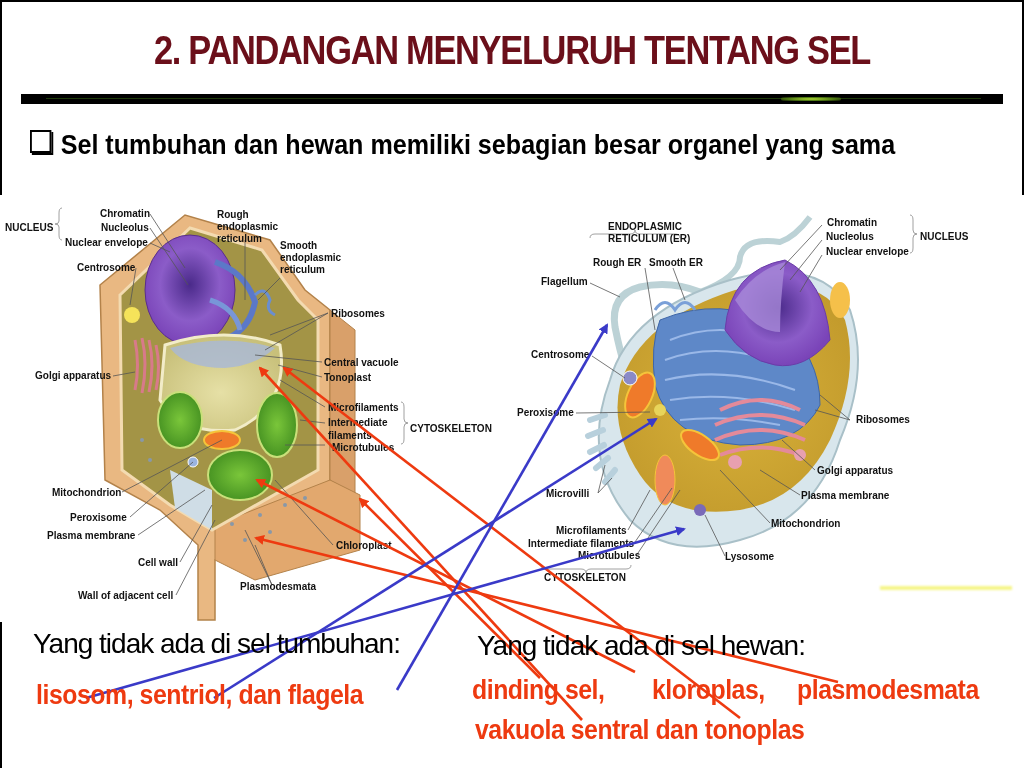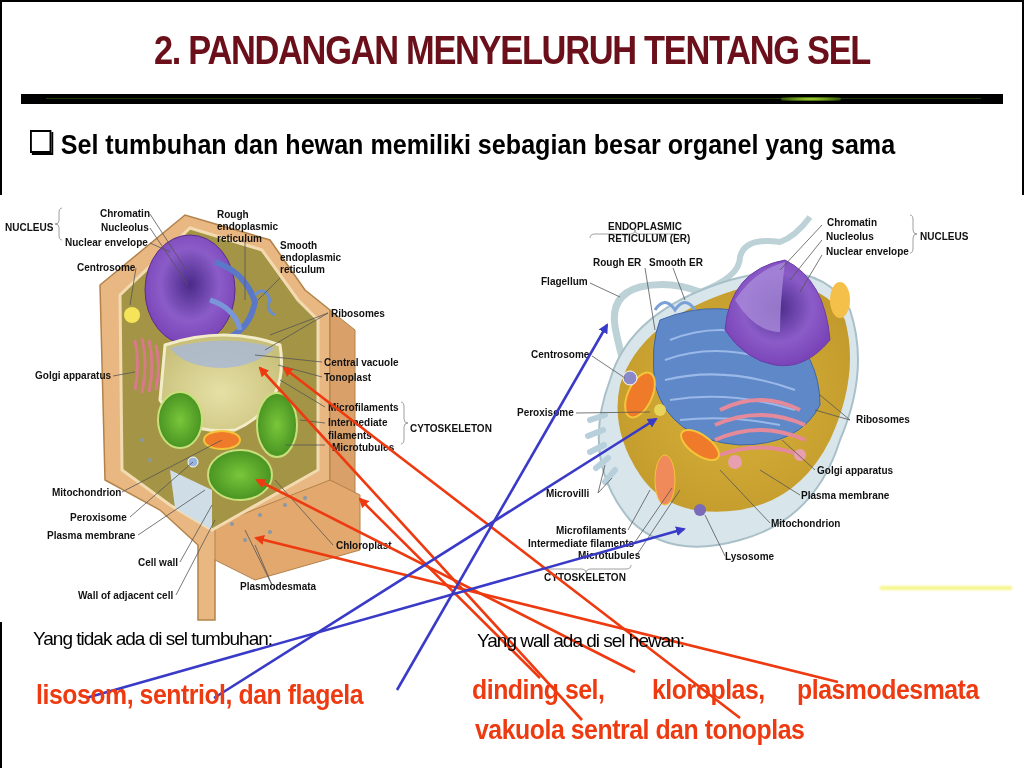--- a/index.html
+++ b/index.html
@@ -9,21 +9,21 @@
   .frame-right{position:absolute;right:0;top:0;width:2px;height:195px;background:#000;}
   .frame-top{position:absolute;left:0;top:0;width:1024px;height:2px;background:#000;}
   .title{position:absolute;left:0;top:28px;width:1024px;text-align:center;font-family:"Liberation Sans",sans-serif;font-weight:bold;font-size:40px;color:#6b0f1a;letter-spacing:-1.5px;transform:scaleX(0.86);transform-origin:center;}
   .rule{position:absolute;left:21px;top:94px;width:982px;height:10px;background:#000;}
   .rule .glow{position:absolute;left:760px;top:3px;width:60px;height:4px;border-radius:2px;background:radial-gradient(ellipse at center,#b8e03a 0%,#4f7a12 55%,rgba(0,0,0,0) 100%);}
   .rule .line{position:absolute;left:25px;top:4px;width:935px;height:1px;background:#1f3a0a;}
   .bullet{position:absolute;left:30px;top:130px;font-weight:bold;font-size:27px;color:#000;white-space:nowrap;transform:scaleX(0.93);transform-origin:left;}
   .bullet .box{display:inline-block;width:19px;height:19px;border:2px solid #000;box-shadow:2px 2px 0 #000;margin-right:10px;vertical-align:1px;background:#fff;}
   svg.diagram{position:absolute;left:0;top:0;}
   .lbl{font-family:"Liberation Sans",sans-serif;font-weight:bold;font-size:10px;fill:#111;}
-  .caption{position:absolute;font-family:"Liberation Sans",sans-serif;font-size:19px;color:#000;white-space:nowrap;letter-spacing:-1px;}
+  .caption{position:absolute;font-family:"Liberation Sans",sans-serif;font-size:28px;color:#000;white-space:nowrap;letter-spacing:-1px;}
   .answer{position:absolute;font-family:"Liberation Sans",sans-serif;font-weight:bold;font-size:27px;color:#ee3a10;white-space:nowrap;letter-spacing:-0.5px;transform:scaleX(0.92);transform-origin:left;}
   .yellow-bar{position:absolute;left:880px;top:586px;width:132px;height:4px;background:#f6f68a;filter:blur(1px);}
 </style>
 </head>
 <body>
 
 <div class="frame-top"></div>
 <div class="frame-left"></div>
 <div class="frame-left2"></div>
 <div class="frame-right"></div>
@@ -288,17 +288,17 @@
     <line x1="214" y1="698" x2="656" y2="419" marker-end="url(#ahB)"></line>
     <line x1="397" y1="690" x2="607" y2="325" marker-end="url(#ahB)"></line>
   </g>
 </svg>
 
 <div class="yellow-bar"></div>
 
 <div class="caption" style="left:33px;top:628px;">Yang tidak ada di sel tumbuhan:</div>
 <div class="answer" style="left:36px;top:680px;">lisosom, sentriol, dan flagela</div>
 
-<div class="caption" style="left:477px;top:630px;">Yang wall ada di sel hewan:</div>
+<div class="caption" style="left:477px;top:630px;">Yang tidak ada di sel hewan:</div>
 <div class="answer" style="left:472px;top:675px;">dinding sel,</div>
 <div class="answer" style="left:652px;top:675px;">kloroplas,</div>
 <div class="answer" style="left:797px;top:675px;">plasmodesmata</div>
 <div class="answer" style="left:475px;top:715px;">vakuola sentral dan tonoplas</div>
 
 </body></html>

